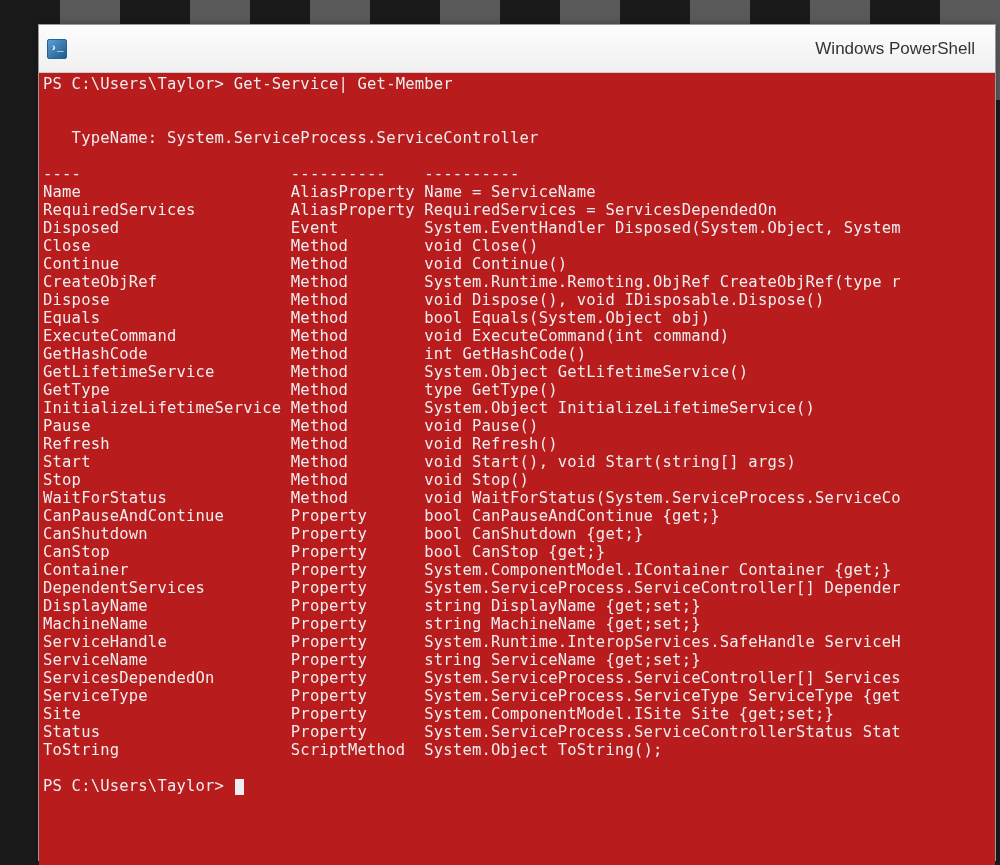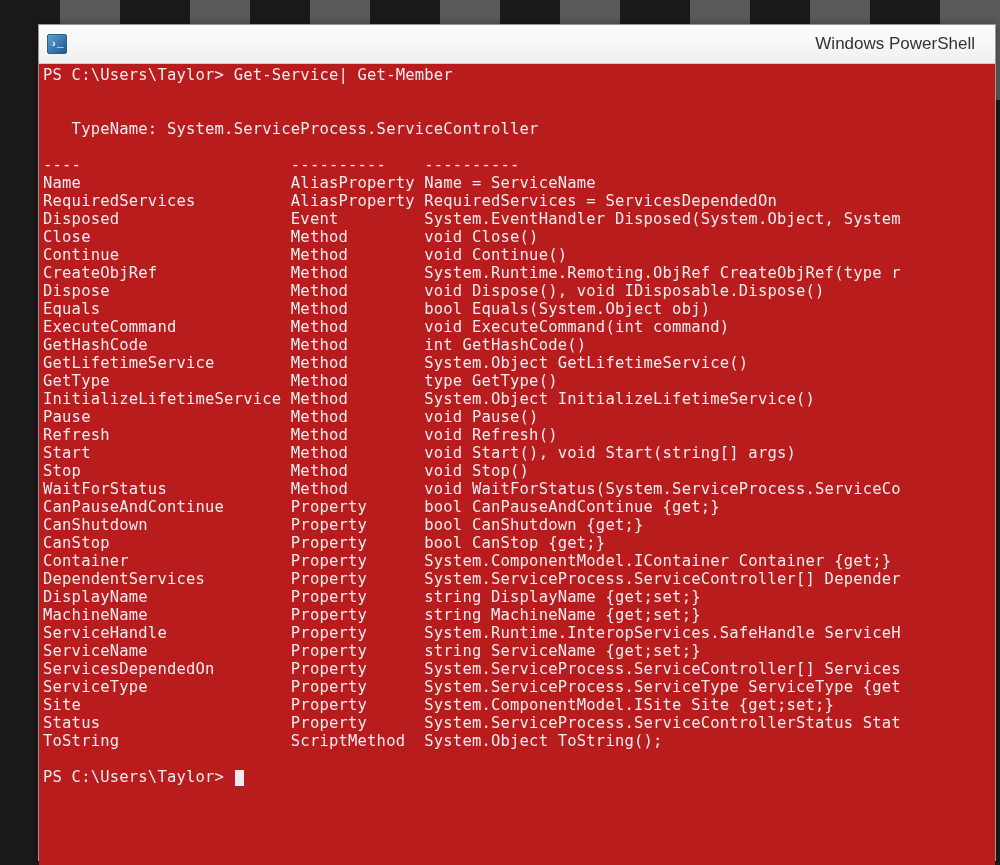--- a/index.html
+++ b/index.html
@@ -28,21 +28,21 @@
       position: absolute;
       top: 24px;
       left: 38px;
       right: 4px;
       bottom: 4px;
       background: #fff;
       border: 1px solid #999;
       box-shadow: 0 0 8px rgba(0,0,0,0.3);
     }
     .titlebar {
-      height: 39px;
+      height: 48px;
       background: linear-gradient(#fdfdfd, #f0f0f0);
       border-bottom: 1px solid #ccc;
       display: flex;
       align-items: center;
       padding: 0 8px;
       position: relative;
     }
     .ps-icon {
       width: 20px;
       height: 20px;

